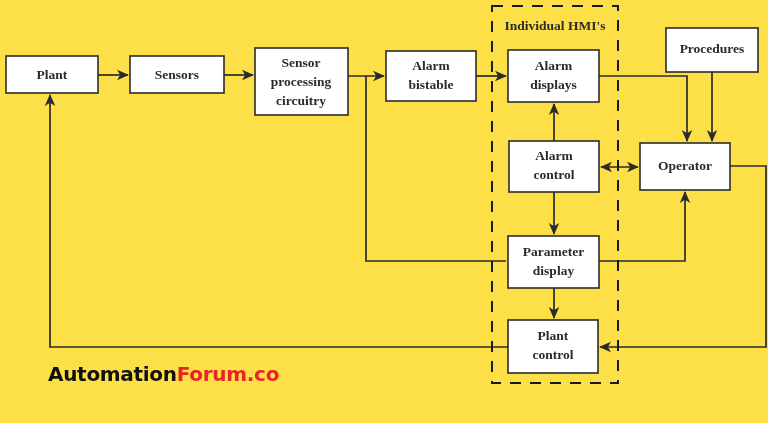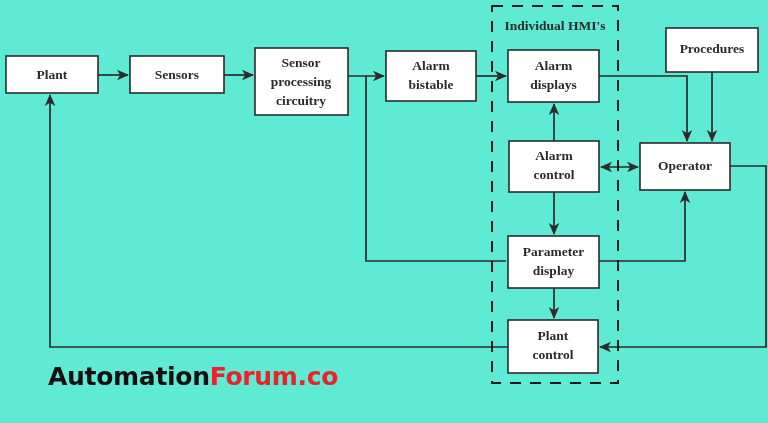--- a/index.html
+++ b/index.html
@@ -4,21 +4,21 @@
 <style>
   html, body {
     margin: 0;
     padding: 0;
     background: #ffffff;
   }
   #canvas {
     position: relative;
     width: 768px;
     height: 423px;
-    background: #5eead4;
+    background: #fde047;
     overflow: hidden;
     font-family: "Liberation Serif", "DejaVu Serif", serif;
   }
   svg.diagram {
     position: absolute;
     left: 0;
     top: 0;
     width: 768px;
     height: 423px;
   }
@@ -55,21 +55,21 @@
     fill: #2b2b2b;
     text-anchor: middle;
     dominant-baseline: middle;
   }
   .watermark {
     position: absolute;
     left: 48px;
     top: 362px;
     font-family: "DejaVu Sans", "Liberation Sans", sans-serif;
     font-weight: bold;
-    font-size: 25px;
+    font-size: 20px;
     letter-spacing: -0.3px;
     white-space: nowrap;
   }
   .wm-a { color: #111111; }
   .wm-b { color: #e8232a; }
 </style>
 </head>
 <body>
 
 <div id="canvas">

